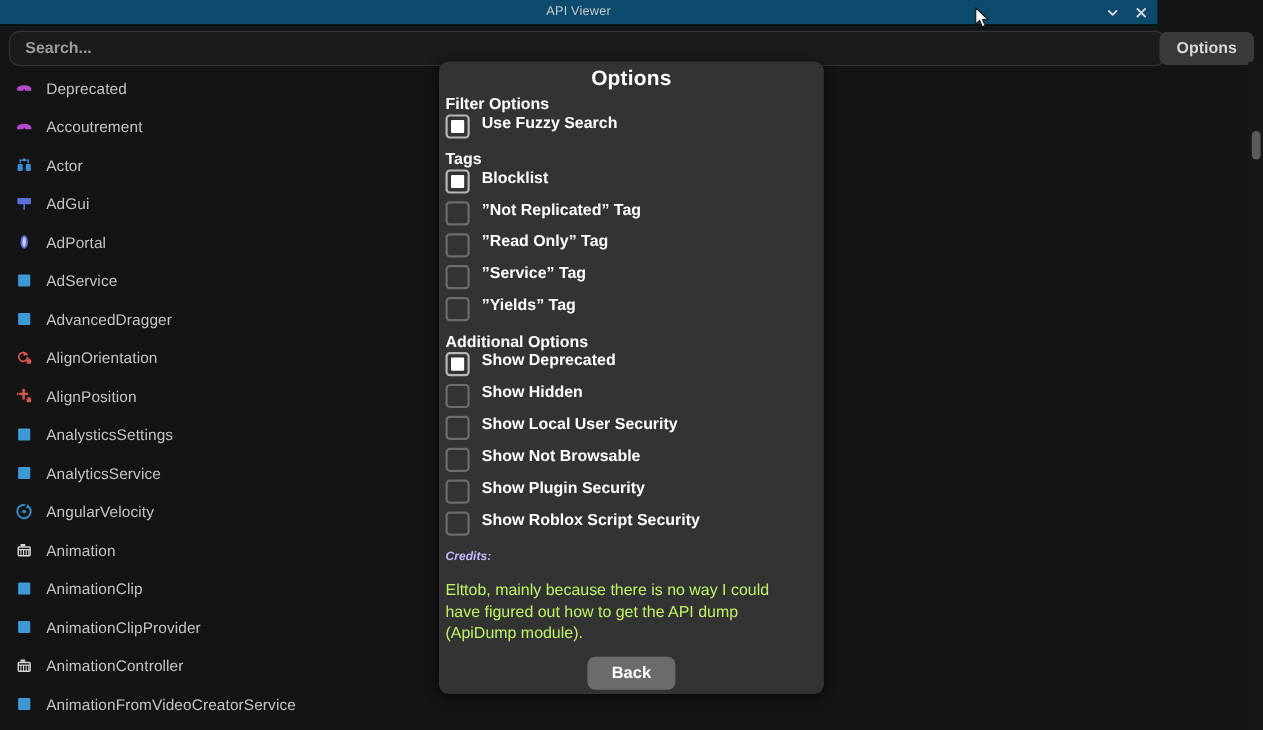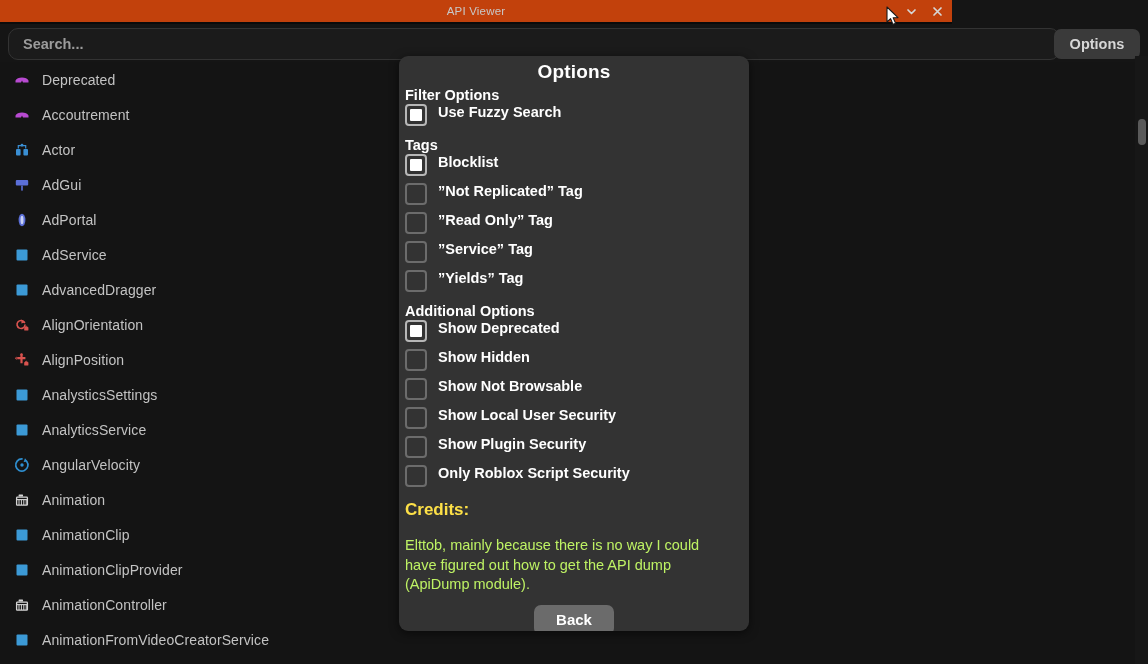--- a/index.html
+++ b/index.html
@@ -11,22 +11,22 @@
   }
   #app {
     position: relative;
     width: 1148px; height: 664px;
     background: #151515;
   }
 
   
   .titlebar {
     position: absolute; left: 0; top: 0;
-    width: 952px; height: 24px;
-    background: #c2410c;
+    width: 1052px; height: 24px;
+    background: #0c4a6e;
     border-bottom: 2px solid #0b0b0b;
     display: flex; align-items: center; justify-content: center;
   }
   .titlebar-title {
     font-size: 11.5px; color: #c8c8c8;
     letter-spacing: .2px;
   }
   .titlebar-buttons {
     position: absolute; right: 8px; top: 0; height: 22px;
     display: flex; align-items: center; gap: 13px;
@@ -158,23 +158,24 @@
     background: #ffffff;
     border-radius: 1px;
     display: block;
   }
   .check-label {
     font-size: 14.5px; font-weight: bold;
     color: #ffffff;
     white-space: nowrap;
   }
   .credits-head {
-    font-size: 17px; font-weight: bold;
-    color: #fde047;
+    font-size: 11px; font-weight: bold;
+    color: #c4b5fd;
     margin-top: 6px;
+    font-style: italic;
   }
   .credits-body {
     font-size: 14.5px;
     color: #bef264;
     line-height: 19.5px;
     margin-top: 16px;
     width: 322px;
   }
   .back-wrap {
     display: flex; justify-content: center;
@@ -422,33 +423,33 @@
         <div class="check-row">
           <span class="checkbox active"></span>
           <span class="check-label">Show Deprecated</span>
         </div>
         <div class="check-row">
           <span class="checkbox"></span>
           <span class="check-label">Show Hidden</span>
         </div>
         <div class="check-row">
           <span class="checkbox"></span>
+          <span class="check-label">Show Local User Security</span>
+        </div>
+        <div class="check-row">
+          <span class="checkbox"></span>
           <span class="check-label">Show Not Browsable</span>
         </div>
         <div class="check-row">
           <span class="checkbox"></span>
-          <span class="check-label">Show Local User Security</span>
-        </div>
-        <div class="check-row">
-          <span class="checkbox"></span>
           <span class="check-label">Show Plugin Security</span>
         </div>
         <div class="check-row">
           <span class="checkbox"></span>
-          <span class="check-label">Only Roblox Script Security</span>
+          <span class="check-label">Show Roblox Script Security</span>
         </div>
       </div>
     <div class="credits-head">Credits:</div>
     <div class="credits-body"> Elttob, mainly because there is no way I could have figured out how to get the API dump (ApiDump module).</div>
     <div class="back-wrap">
       <button class="back-btn">Back</button>
     </div>
   </div>
 
   <div class="cursor">

